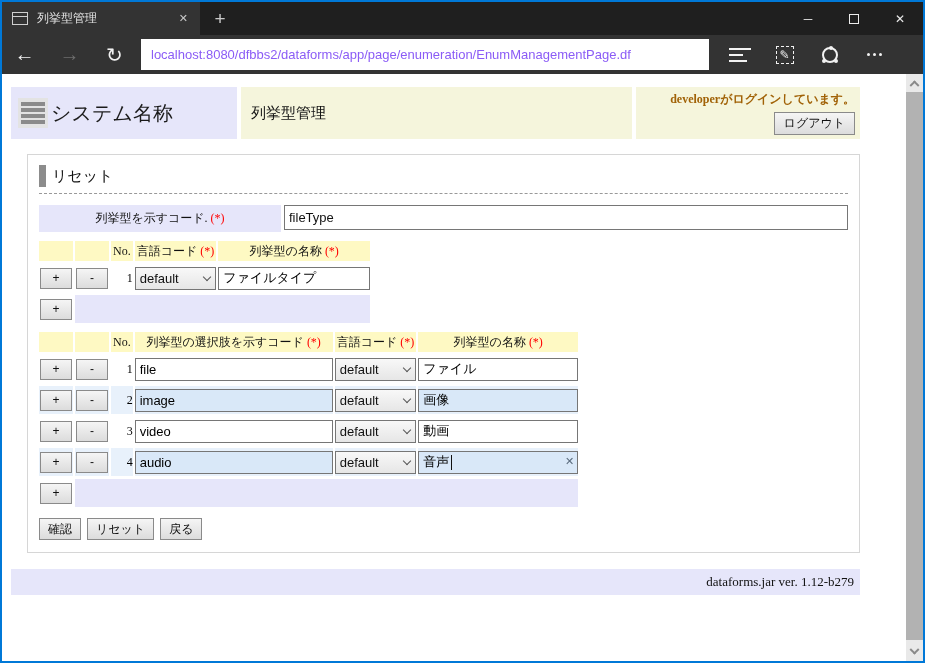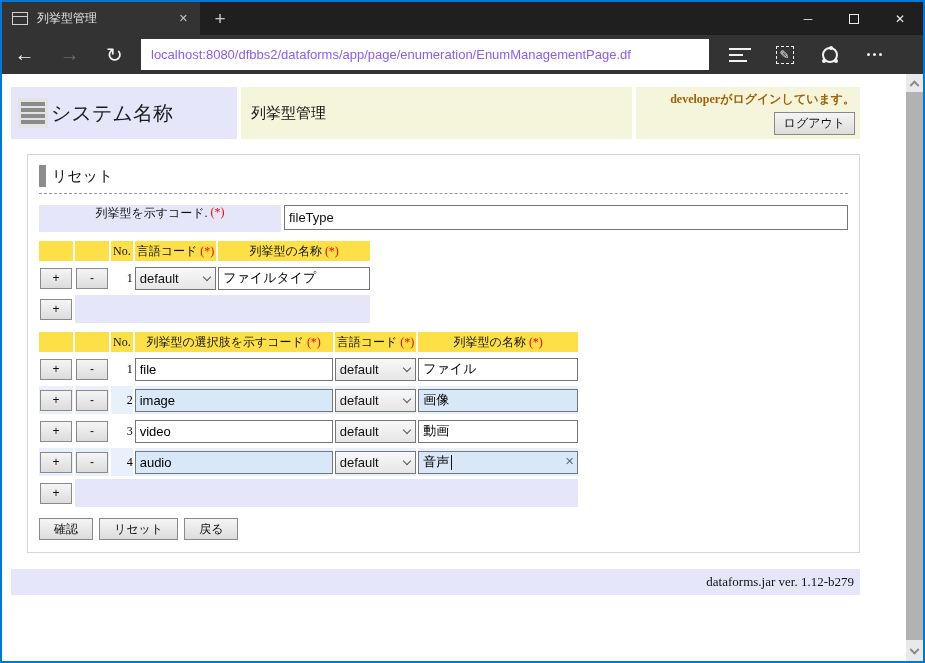--- a/index.html
+++ b/index.html
@@ -68,28 +68,28 @@
   .logout { margin-top:4px; padding:2px 9px; }
 
   .formbox { margin:15px 0 0 25px; width:833px; border:1px solid #d6d6d6; padding:10px 11px 12px; background:#fff; }
   .secthead { display:flex; align-items:center; }
   .sectbar { width:7px; height:22px; background:#8c8c8c; margin-right:6px; }
   .secttitle { font-size:15px; color:#111; }
   .dashline { border-bottom:1px dashed #999; margin:6px 0 11px; }
 
   .fieldrow { display:flex; margin-bottom:6px; }
   .lbl-cell { width:242px; height:27px; background:#e6e6fa; font-size:12px; color:#111;
-              display:flex; justify-content:center; white-space:nowrap; }
+              display:flex; align-items:center; justify-content:center; white-space:nowrap; }
   .req { color:#ff0000; margin-left:3px; }
   input.txt { height:25px; border:1px solid #767676; padding:1px 4px; font-size:13px;
               font-family:"Liberation Sans", sans-serif; color:#111; background:#fff; }
   .code-input { width:564px; margin-left:3px; }
 
   table.grid { border-collapse:separate; border-spacing:2px 3px; margin-left:-2px; }
-  table.grid th { background:#fde047; font-weight:normal; font-size:12px; color:#111;
+  table.grid th { background:#fef9c3; font-weight:normal; font-size:12px; color:#111;
                   height:20px; white-space:nowrap; text-align:center; padding:0 2px; }
   table.grid th.noh { text-align:right; padding-right:2px; }
   table.grid td { height:28px; vertical-align:middle; padding:0; }
   td.noc { font-size:12px; text-align:right; padding-right:4px; font-family:"Liberation Serif", serif; }
   .minibtn { width:32px; height:21px; font-size:12px; line-height:1; display:block; margin:0 auto; }
   .cellinput { width:100%; height:23px; border:1px solid #767676; padding:1px 4px; font-size:13px;
                font-family:"Liberation Sans", sans-serif; background:#fff; }
   .selwrap { position:relative; display:block; width:100%; }
   select.sel { width:100%; height:23px; border:1px solid #767676; font-size:13px; padding:1px 18px 1px 4px;
                font-family:"Liberation Sans", sans-serif; background:linear-gradient(#f8f8f8,#e6e6e6);
@@ -100,21 +100,21 @@
   tr.alt .cellinput { background:#d9e8f8; }
   td.addspan { background:#e6e6fa; height:22px; }
   td.addcell { height:26px; }
   .clearwrap { position:relative; display:block; width:100%; }
   .clearwrap .cellinput { }
   .clearx { position:absolute; right:4px; top:4px; font-size:11px; color:#5a6b7d;
             font-family:"Liberation Sans", sans-serif; cursor:default; }
   .caret { position:absolute; left:33px; top:4px; width:1px; height:15px; background:#111; }
 
   .actions { margin-top:8px; display:flex; gap:6px; }
-  .actions .btn { height:22px; padding:0 14px;text-align:right; }
+  .actions .btn { height:22px; padding:0 8px;text-align:right; }
 
   .footer { margin:16px 0 0 9px; width:849px; height:26px; background:#e6e6fa;
             text-align:right; line-height:26px; font-size:13px; color:#111; padding-right:6px; }
 </style>
 </head>
 <body>
 
 <div class="window">
 
   <div class="titlebar">

